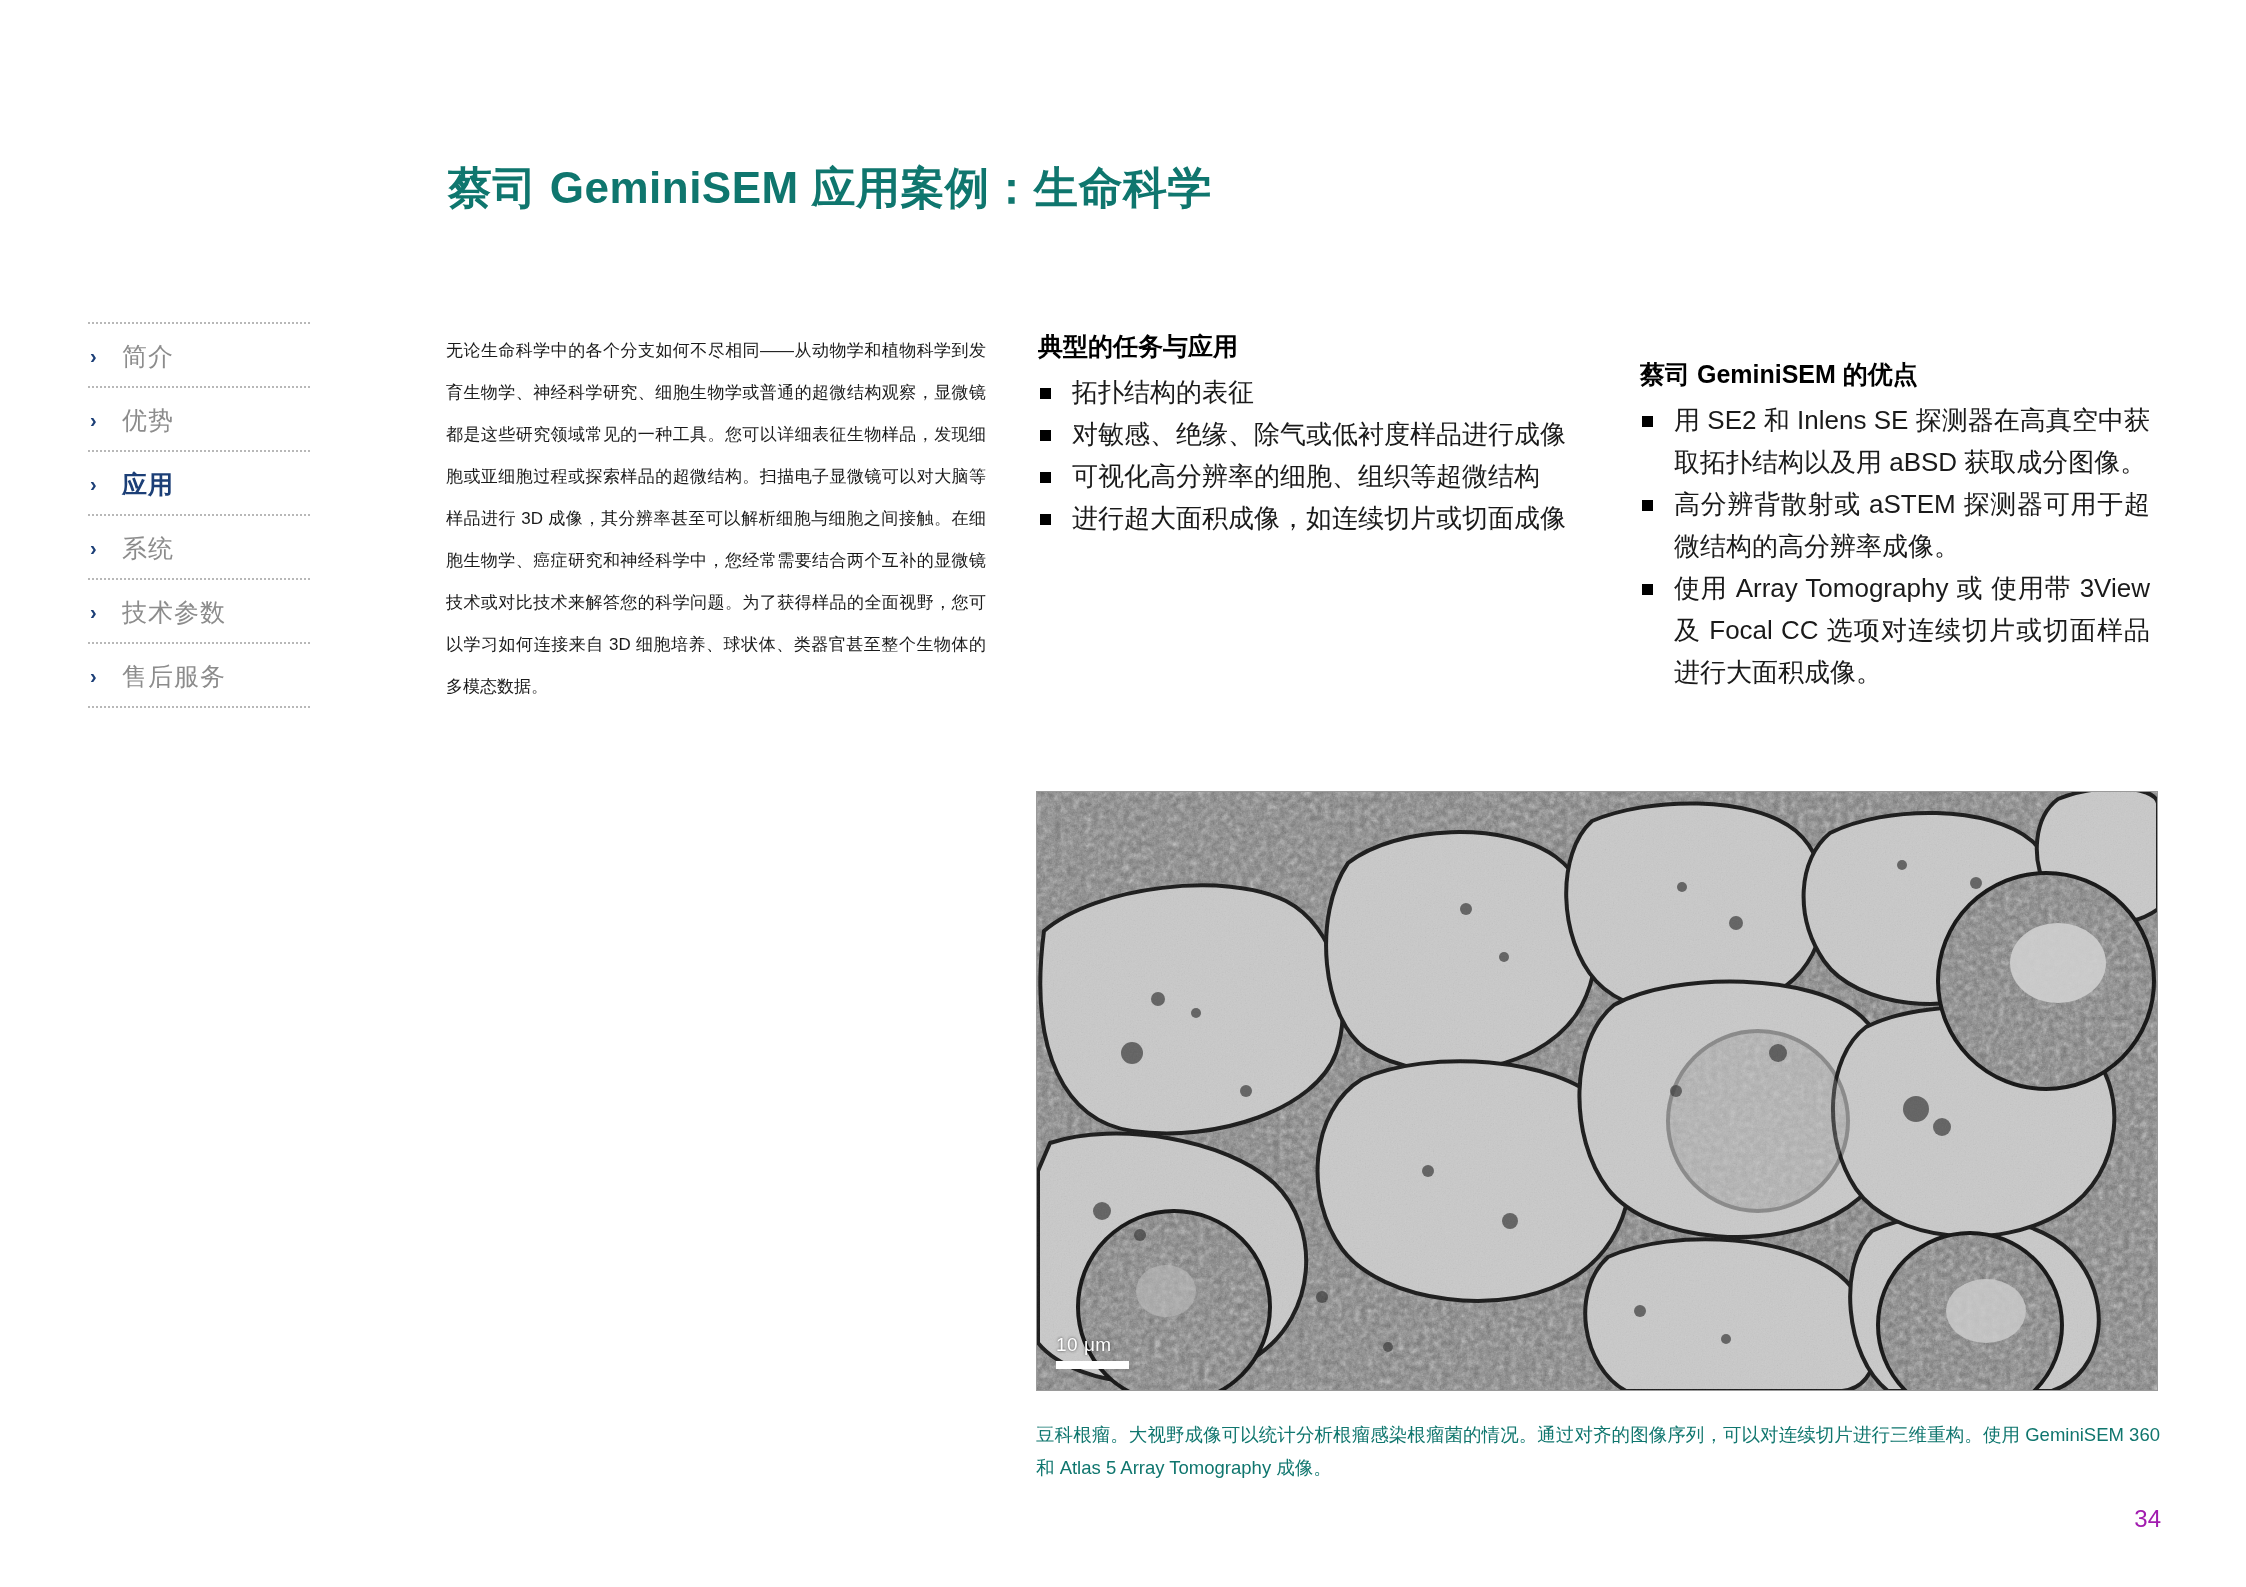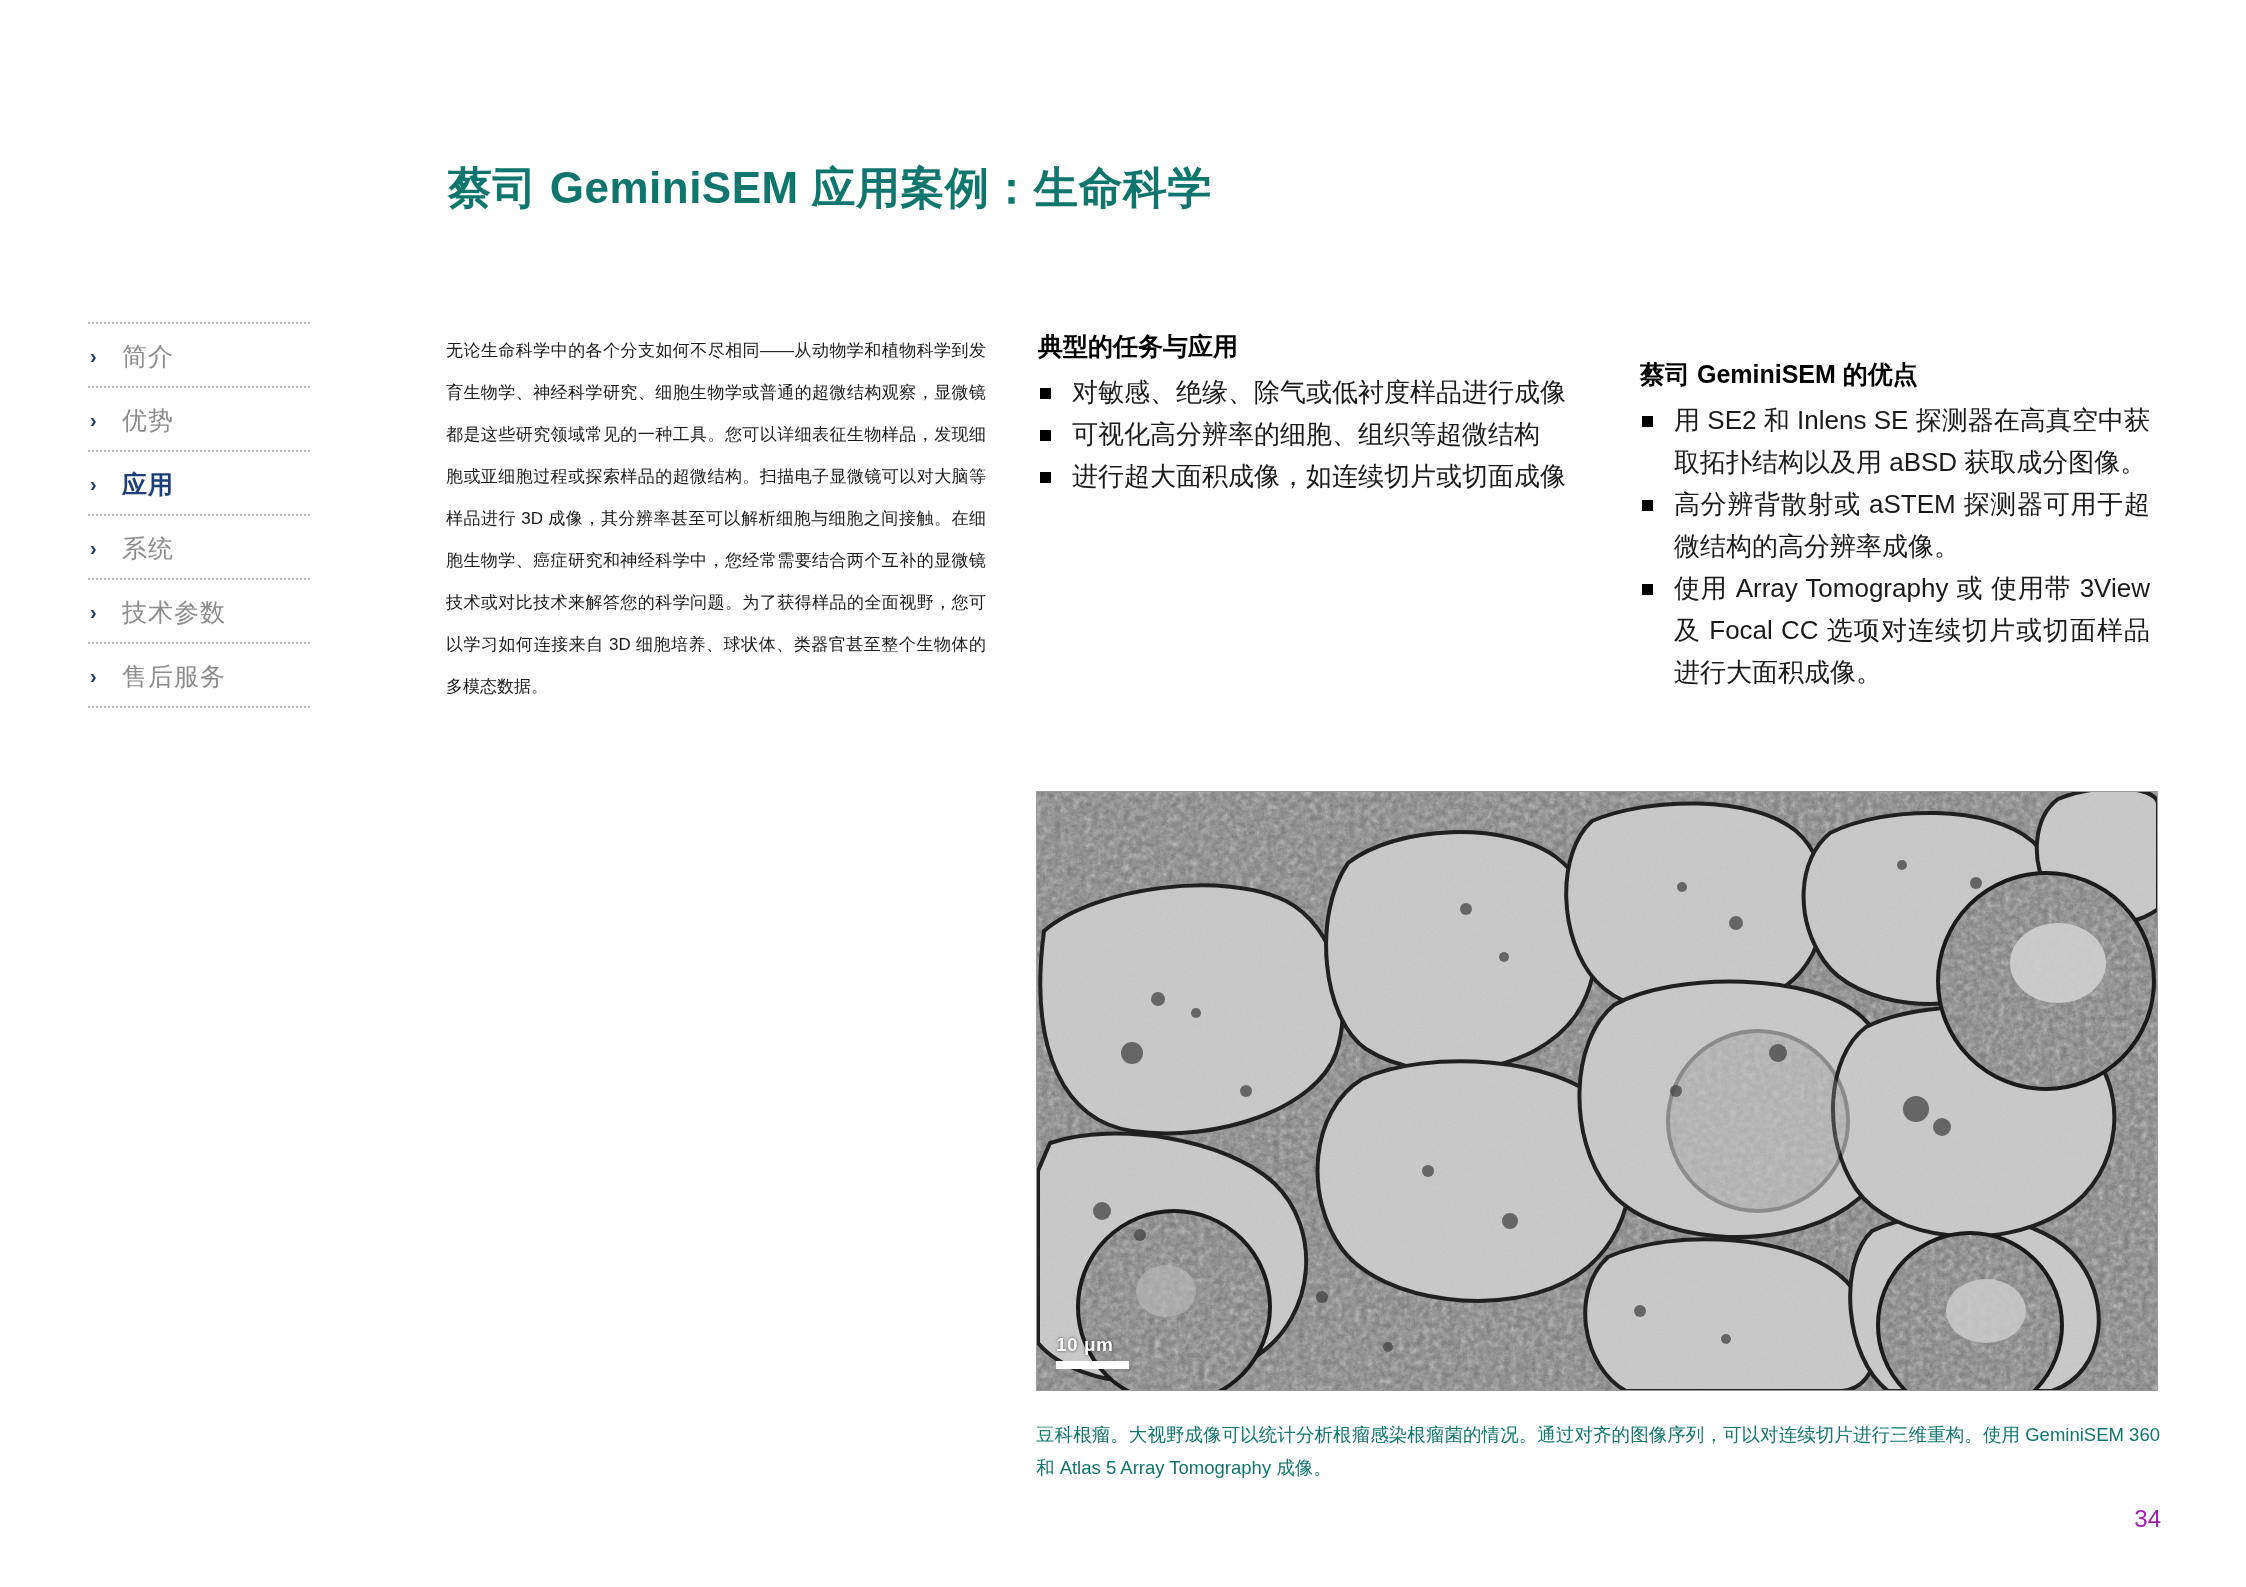--- a/index.html
+++ b/index.html
@@ -118,21 +118,20 @@
     background: #000000;
   }
 
   
   .figure {
     position: absolute;
     left: 1036px;
     top: 791px;
     width: 1122px;
     height: 600px;
-    font-weight: bold;
   }
   .micrograph {
     position: absolute;
     inset: 0;
     overflow: hidden;
     background: #8e8e8e;
   }
   .micrograph svg { display: block; }
 
   .scalebar {
@@ -209,20 +208,21 @@
   </div>
 </nav>
 
 <section class="col col-1">
   <p class="body-text">无论生命科学中的各个分支如何不尽相同——从动物学和植物科学到发育生物学、神经科学研究、细胞生物学或普通的超微结构观察，显微镜都是这些研究领域常见的一种工具。您可以详细表征生物样品，发现细胞或亚细胞过程或探索样品的超微结构。扫描电子显微镜可以对大脑等样品进行 3D 成像，其分辨率甚至可以解析细胞与细胞之间接触。在细胞生物学、癌症研究和神经科学中，您经常需要结合两个互补的显微镜技术或对比技术来解答您的科学问题。为了获得样品的全面视野，您可以学习如何连接来自 3D 细胞培养、球状体、类器官甚至整个生物体的多模态数据。</p>
 </section>
 
 <section class="col col-2">
   <h2 class="col-heading">典型的任务与应用</h2>
   <ul class="bullets">
+    <li>拓扑结构的表征</li>
     <li>对敏感、绝缘、除气或低衬度样品进行成像</li>
     <li>可视化高分辨率的细胞、组织等超微结构</li>
     <li>进行超大面积成像，如连续切片或切面成像</li>
   </ul>
 </section>
 
 <section class="col col-3">
   <h2 class="col-heading">蔡司 GeminiSEM 的优点</h2>
   <ul class="bullets">
     <li>用 SE2 和 Inlens SE 探测器在高真空中获取拓扑结构以及用 aBSD 获取成分图像。</li>

